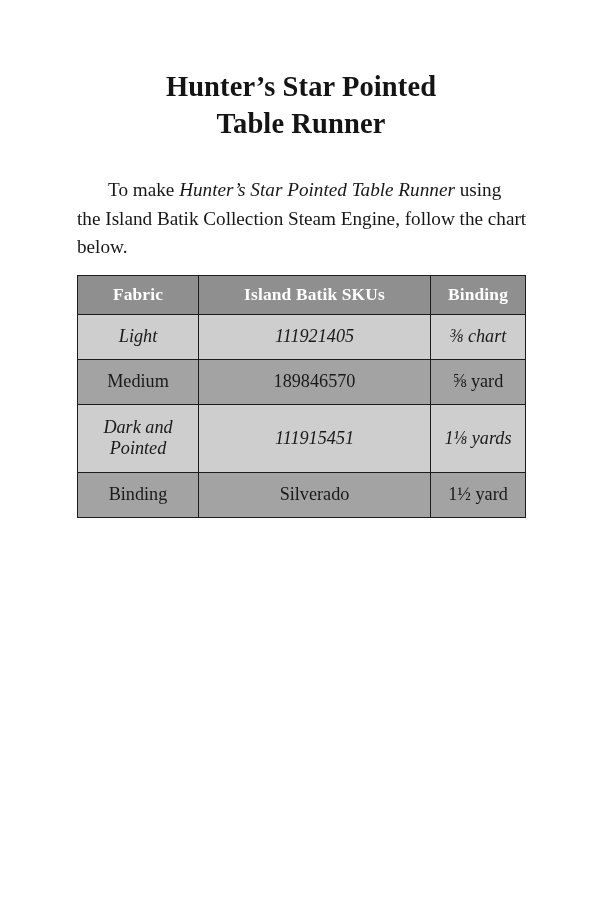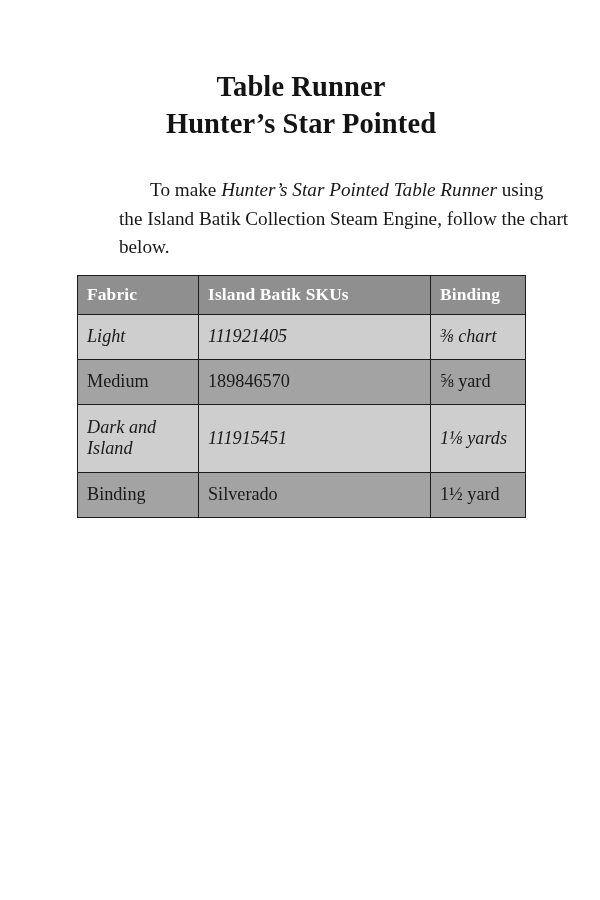--- a/index.html
+++ b/index.html
@@ -46,21 +46,20 @@
   
   .intro {
     position: absolute;
     left: 77px;
     top: 157px;
     width: 450px;
     font-size: 19.2px;
     line-height: 28.5px;
     text-align: left;
     color: #171717;
-    margin-left: 42px;
   }
   .intro .lead-indent {
     display: inline-block;
     width: 31px;
   }
   .intro em {
     font-style: italic;
   }
 
   
@@ -79,21 +78,21 @@
   }
   table.fabric-table col.col-fabric  { width: 121px; }
   table.fabric-table col.col-sku     { width: 232px; }
   table.fabric-table col.col-yardage { width: 95px; }
 
   table.fabric-table th,
   table.fabric-table td {
     border: 1.6px solid #1c1c1c;
     padding: 7px 9px 8px 9px;
     vertical-align: middle;
-    text-align: left;
+    text-align: center;
   }
 
   table.fabric-table thead th {
     background: #8f8f8f;
     color: #ffffff;
     font-weight: bold;
     font-size: 17.4px;
     letter-spacing: 0.15px;
     padding-top: 8px;
     padding-bottom: 9px;
@@ -114,22 +113,22 @@
     height: 52px;
   }
 </style>
 </head>
 <body>
 
 <div class="page">
 
   <div class="title-block">
     <h1 class="doc-title">
+      <span class="title-line">Hunter’s Star Pointed</span>
       <span class="title-line">Table Runner</span>
-      <span class="title-line">Hunter’s Star Pointed</span>
     </h1>
   </div>
 
   <p class="intro">
     <span class="lead-indent"></span><span>To make </span><em>Hunter’s Star Pointed Table Runner</em><span> using the Island Batik Collection Steam Engine, follow the chart below.</span>
   </p>
 
   <div class="fabric-table-wrap">
     <table class="fabric-table">
       <colgroup>
@@ -149,21 +148,21 @@
           <td>Light</td>
           <td>111921405</td>
           <td>⅜ chart</td>
         </tr>
         <tr class="row-plain">
           <td>Medium</td>
           <td>189846570</td>
           <td>⅝ yard</td>
         </tr>
         <tr class="row-shaded row-tall">
-          <td>Dark and Island</td>
+          <td>Dark and Pointed</td>
           <td>111915451</td>
           <td>1⅛ yards</td>
         </tr>
         <tr class="row-plain">
           <td>Binding</td>
           <td>Silverado</td>
           <td>1½ yard</td>
         </tr>
       </tbody>
     </table>

